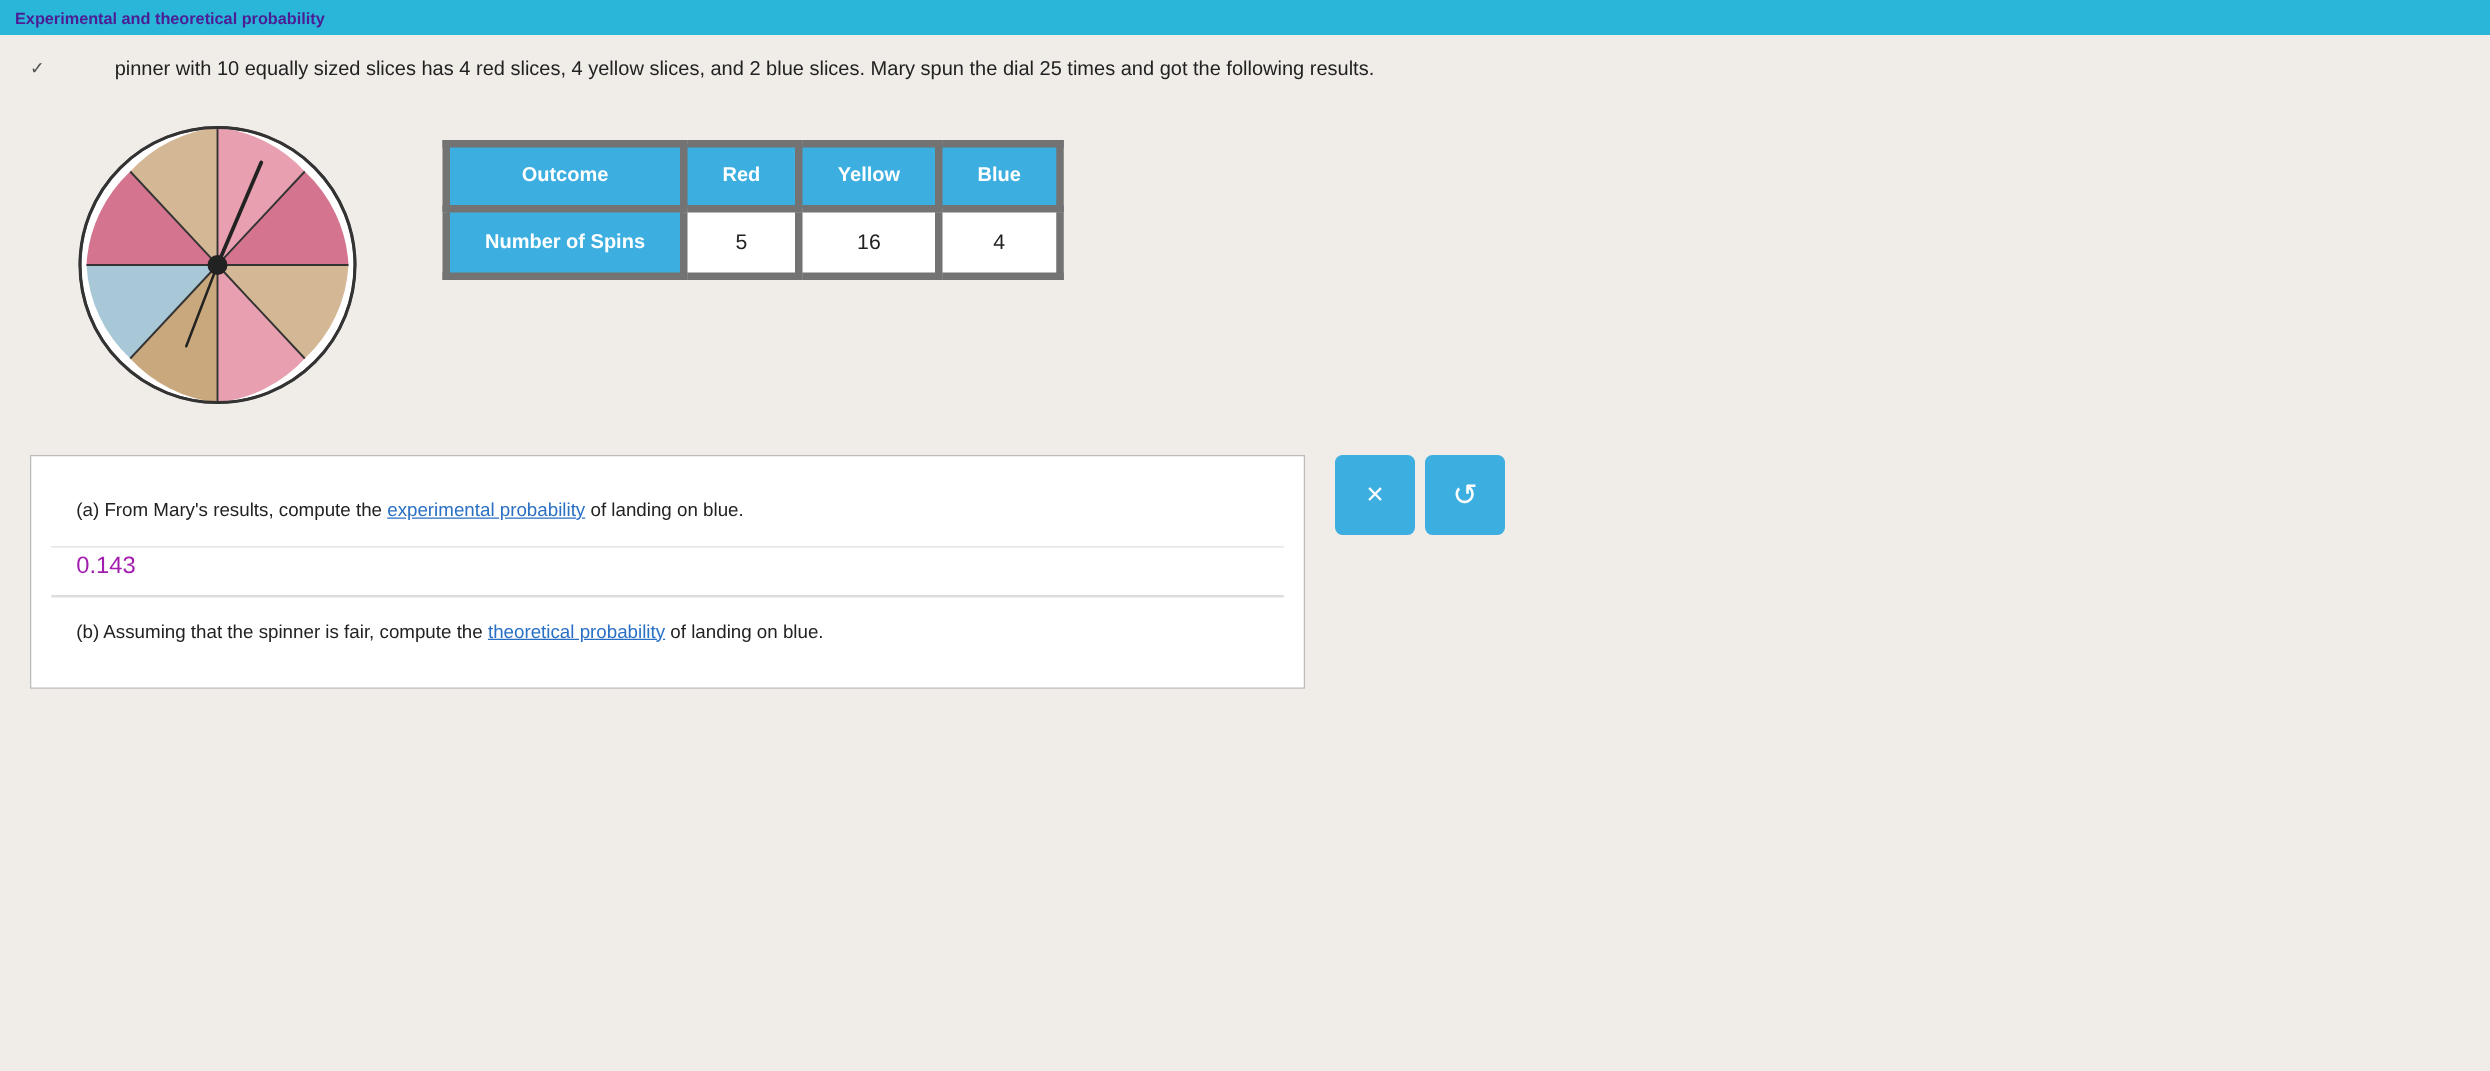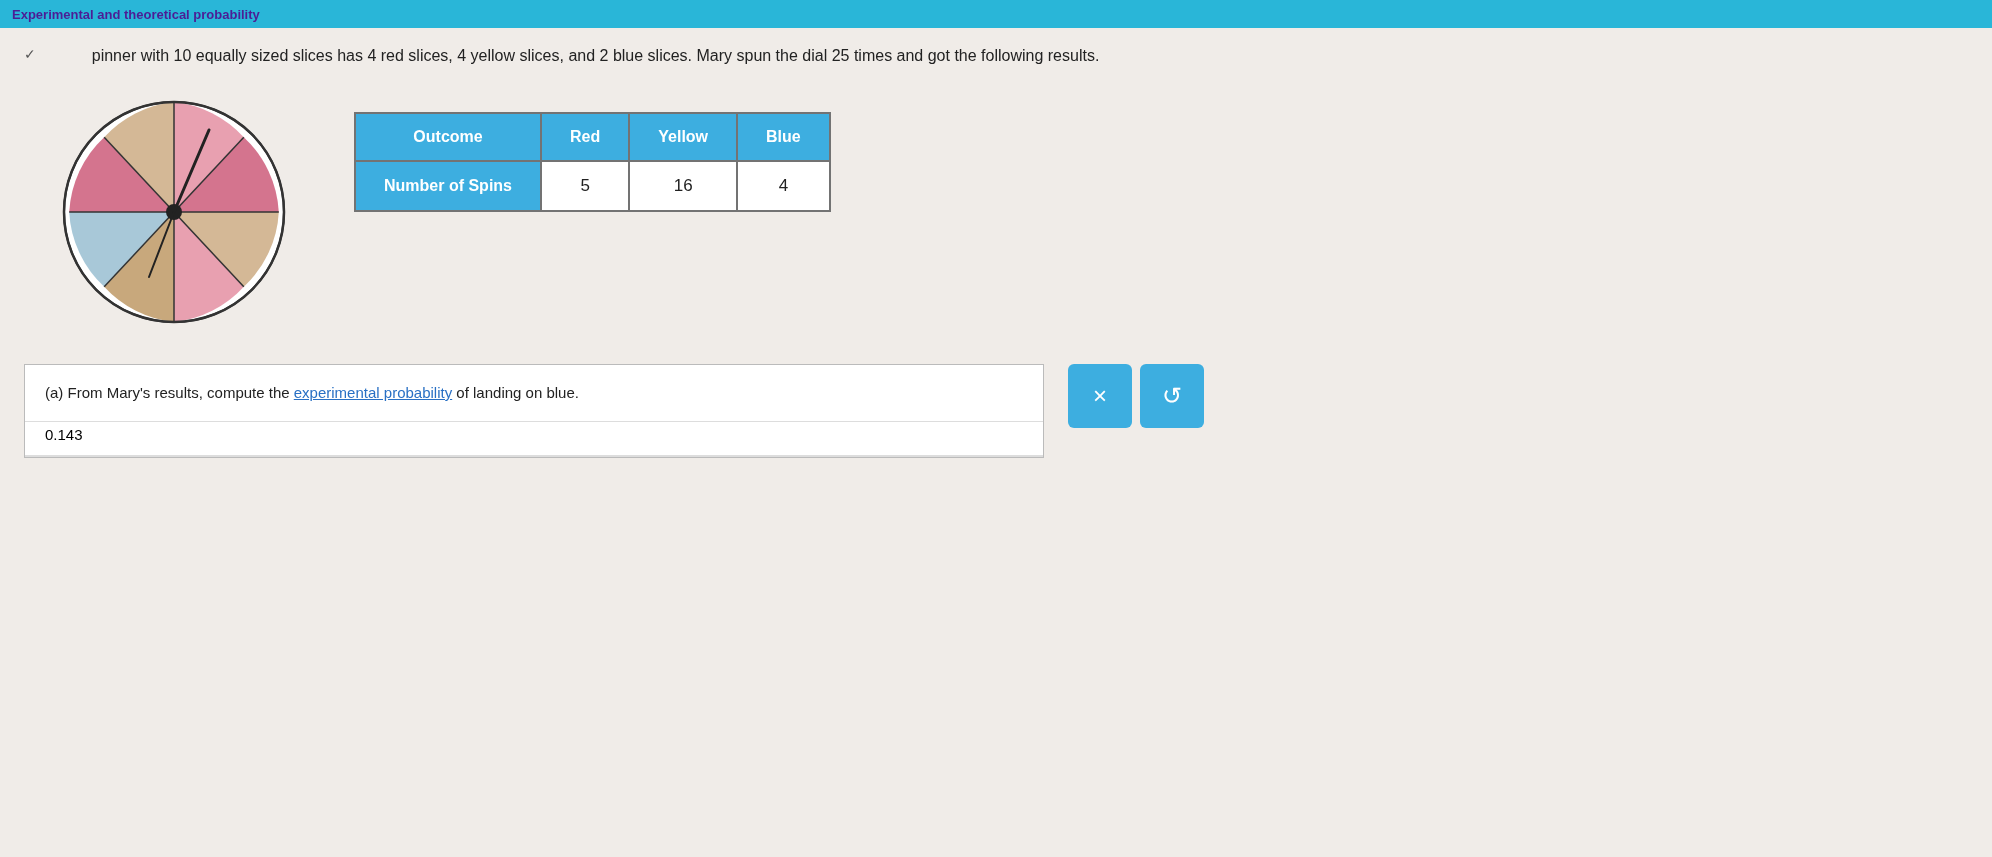--- a/index.html
+++ b/index.html
@@ -65,21 +65,21 @@
       flex-shrink: 0;
     }
 
     
     .outcome-table {
       border-collapse: collapse;
       margin-top: 20px;
     }
 
     .outcome-table td, .outcome-table th {
-      border: 2px solid #737373;
+      border: 6px solid #737373;
       padding: 14px 28px;
       text-align: center;
       font-size: 16px;
       color: #222;
     }
 
     .outcome-table .header-cell {
       background: #3daee0;
       color: white;
       font-weight: bold;
@@ -107,40 +107,40 @@
 
     .questions-panel {
       display: flex;
       gap: 24px;
       align-items: flex-start;
     }
 
     .questions-box {
       border: 1.5px solid #bbb;
       background: white;
-      padding: 0;
+      padding: 16px;
       flex: 1;
       max-width: 1020px;
     }
 
     .question-item {
       padding: 16px 20px;
       font-size: 15px;
       color: #222;
       border-bottom: 1.5px solid #ddd;
       line-height: 1.6;
     }
 
     .question-item:last-child {
       border-bottom: none;
     }
 
     .question-answer {
-      font-size: 15px;
-      color: #000000;
+      font-size: 19px;
+      color: #a21caf;
       padding: 4px 20px 12px 20px;
     }
 
     .link-text {
       color: #2970c4;
       text-decoration: underline;
     }
 
     .action-buttons {
       display: flex;
@@ -251,20 +251,25 @@
         <span>(a) From Mary's results, compute the </span>
         <span class="link-text">experimental probability</span>
         <span> of landing on blue.</span>
       </div>
       <div class="question-answer">
         <span>0.143</span>
       </div>
 
       <div style="height:1.5px; background:#ddd; margin: 0 0;"></div>
 
+      <div class="question-item">
+        <span>(b) Assuming that the spinner is fair, compute the </span>
+        <span class="link-text">theoretical probability</span>
+        <span> of landing on blue.</span>
+      </div>
 
     </div>
 
     <div class="action-buttons">
       <div class="action-btn-row">
         <button class="btn-icon">
           <span>×</span>
         </button>
         <button class="btn-icon">
           <span>↺</span>

